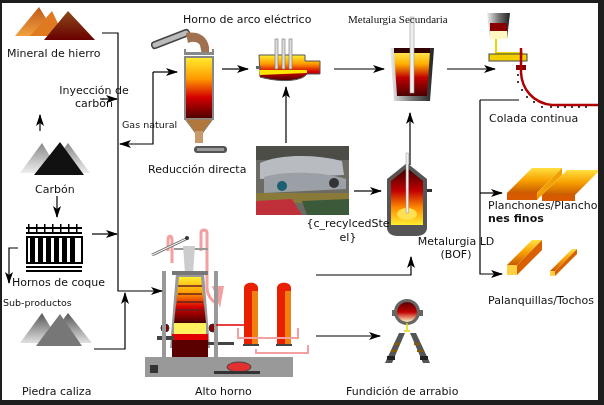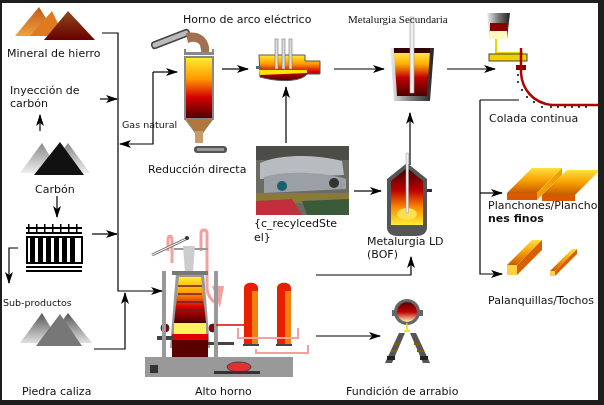--- a/index.html
+++ b/index.html
@@ -1,21 +1,21 @@
 <!DOCTYPE html>
 <html><head>
 <meta charset="utf-8">
 <style>
   html, body { margin:0; padding:0; background:#1e1e1e; }
   body { width:604px; height:405px; position:relative; overflow:hidden; font-family:"DejaVu Sans", sans-serif; }
   #canvas { position:absolute; left:2px; top:3px; width:596px; height:397px; background:#ffffff; }
   svg { position:absolute; left:0; top:0; }
   .lbl { position:absolute; font-size:11px; color:#111; line-height:13px; white-space:nowrap; }
   .lbl.sm { font-size:9.5px; }
-  .c { text-align:left; }
+  .c { text-align:center;margin-left:44px; }
 </style>
 </head>
 <body>
 
 <div id="canvas">
 <svg width="596" height="397" viewBox="0 0 596 397">
   <defs>
     <marker id="ah" markerWidth="12" markerHeight="8" refX="11" refY="4" orient="auto" markerUnits="userSpaceOnUse">
       <path d="M0,0 L12,4 L0,8 L3,4 Z" fill="#000"></path>
     </marker>
@@ -294,20 +294,21 @@
     <path d="M478,97 L478,271 L500,271" marker-end="url(#ah)"></path>
     <path d="M478,97 L517,97"></path>
     <path d="M478,190 L500,190" marker-end="url(#ah)"></path>
   </g>
 </svg>
 
 <div class="lbl" style="left:5px;top:44px;">Mineral de hierro</div>
 <div class="lbl c" style="left:8px;top:81px;width:80px;">Inyección de</div>
 <div class="lbl c" style="left:8px;top:94px;width:80px;">carbón</div>
 <div class="lbl" style="left:33px;top:180px;">Carbón</div>
+<div class="lbl" style="left:10px;top:273px;">Hornos de coque</div>
 <div class="lbl sm" style="left:1px;top:293px;">Sub-productos</div>
 <div class="lbl" style="left:20px;top:382px;">Piedra caliza</div>
 <div class="lbl sm" style="left:120px;top:115px;">Gas natural</div>
 <div class="lbl" style="left:146px;top:160px;">Reducción directa</div>
 <div class="lbl" style="left:181px;top:10px;">Horno de arco eléctrico</div>
 <div class="lbl" style="left:346px;top:10px;font-family:Liberation Serif, serif;">Metalurgia Secundaria</div>
 <div class="lbl" style="left:487px;top:109px;">Colada continua</div>
 <div class="lbl c" style="left:252px;top:214px;width:100px;">{c_recylcedSte</div>
 <div class="lbl c" style="left:252px;top:228px;width:100px;">el}</div>
 <div class="lbl c" style="left:365px;top:232px;width:90px;">Metalurgia LD</div>

